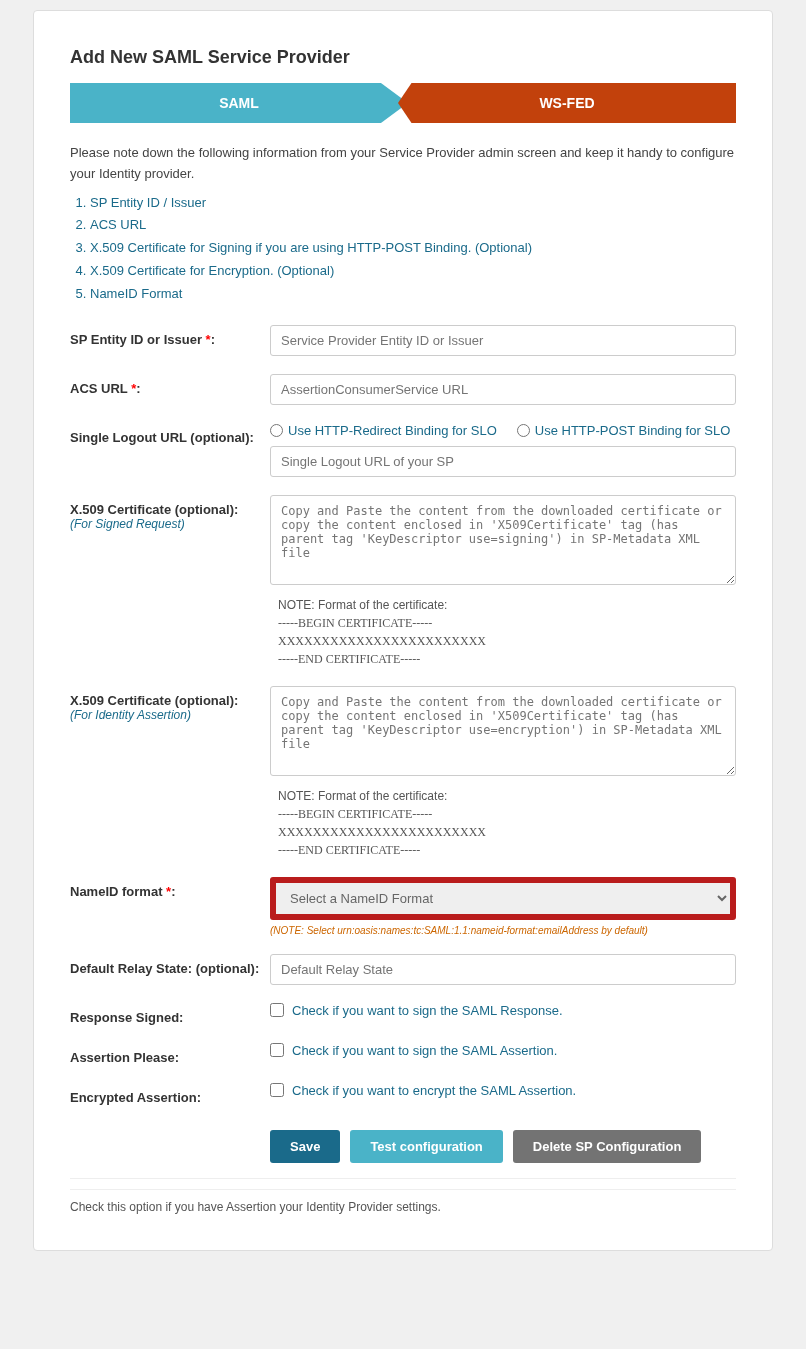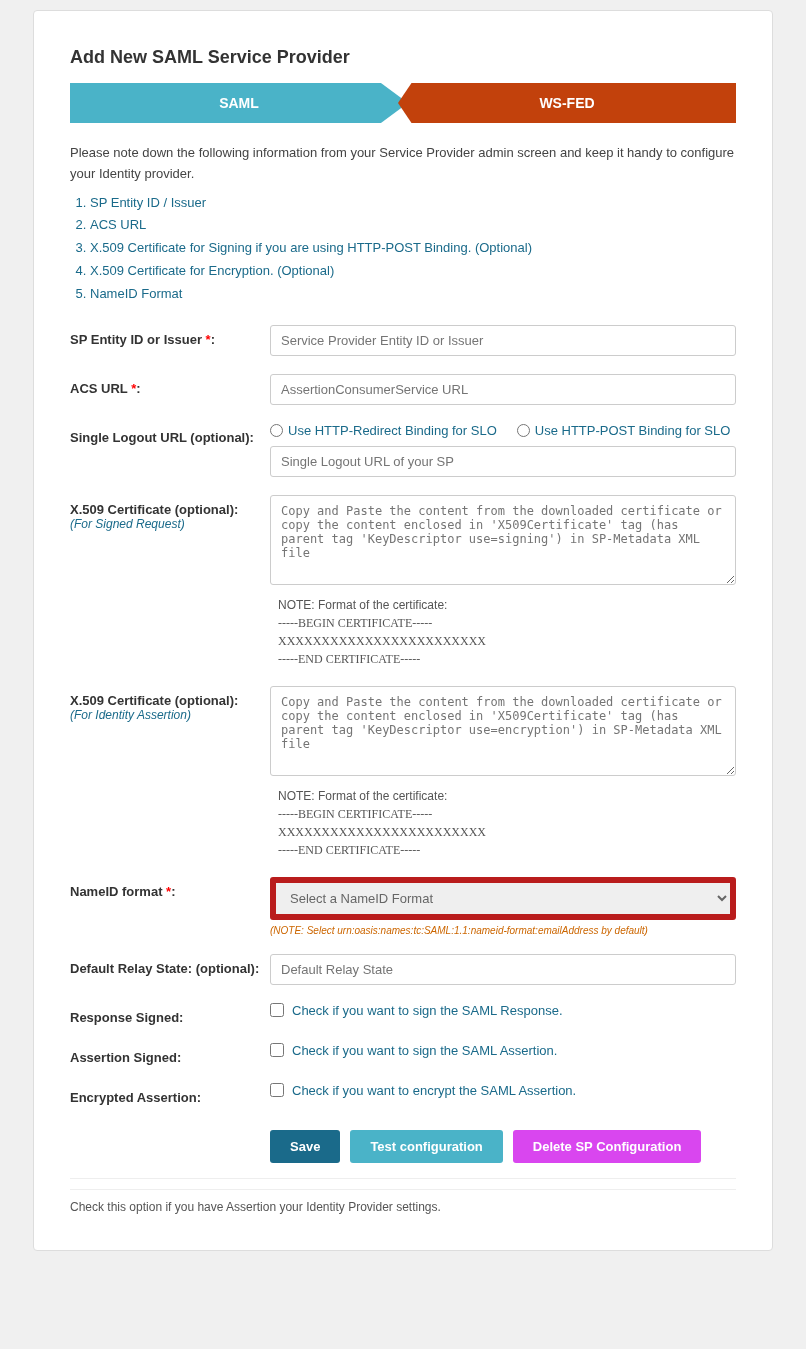--- a/index.html
+++ b/index.html
@@ -187,21 +187,21 @@
     }
     .btn-save {
       background: #1a6a8a;
       color: #fff;
     }
     .btn-test {
       background: #4ab3c8;
       color: #fff;
     }
     .btn-delete {
-      background: #d946ef;
+      background: #737373;
       color: #fff;
     }
     .footer-note {
       font-size: 12px;
       color: #555;
       border-top: 1px solid #eee;
       padding-top: 10px;
     }
     .divider {
       border: none;
@@ -337,21 +337,21 @@
     <div class="form-label">Response Signed:</div>
     <div class="form-control">
       <div class="checkbox-row">
         <input type="checkbox" style="">
         <span class="checkbox-label">Check if you want to sign the SAML Response.</span>
       </div>
     </div>
   </div>
 
   <div class="form-row">
-    <div class="form-label">Assertion Signed:</div>
+    <div class="form-label">Assertion Please:</div>
     <div class="form-control">
       <div class="checkbox-row">
         <input type="checkbox" style="">
         <span class="checkbox-label">Check if you want to sign the SAML Assertion.</span>
       </div>
     </div>
   </div>
 
   <div class="form-row">
     <div class="form-label">Encrypted Assertion:</div>

